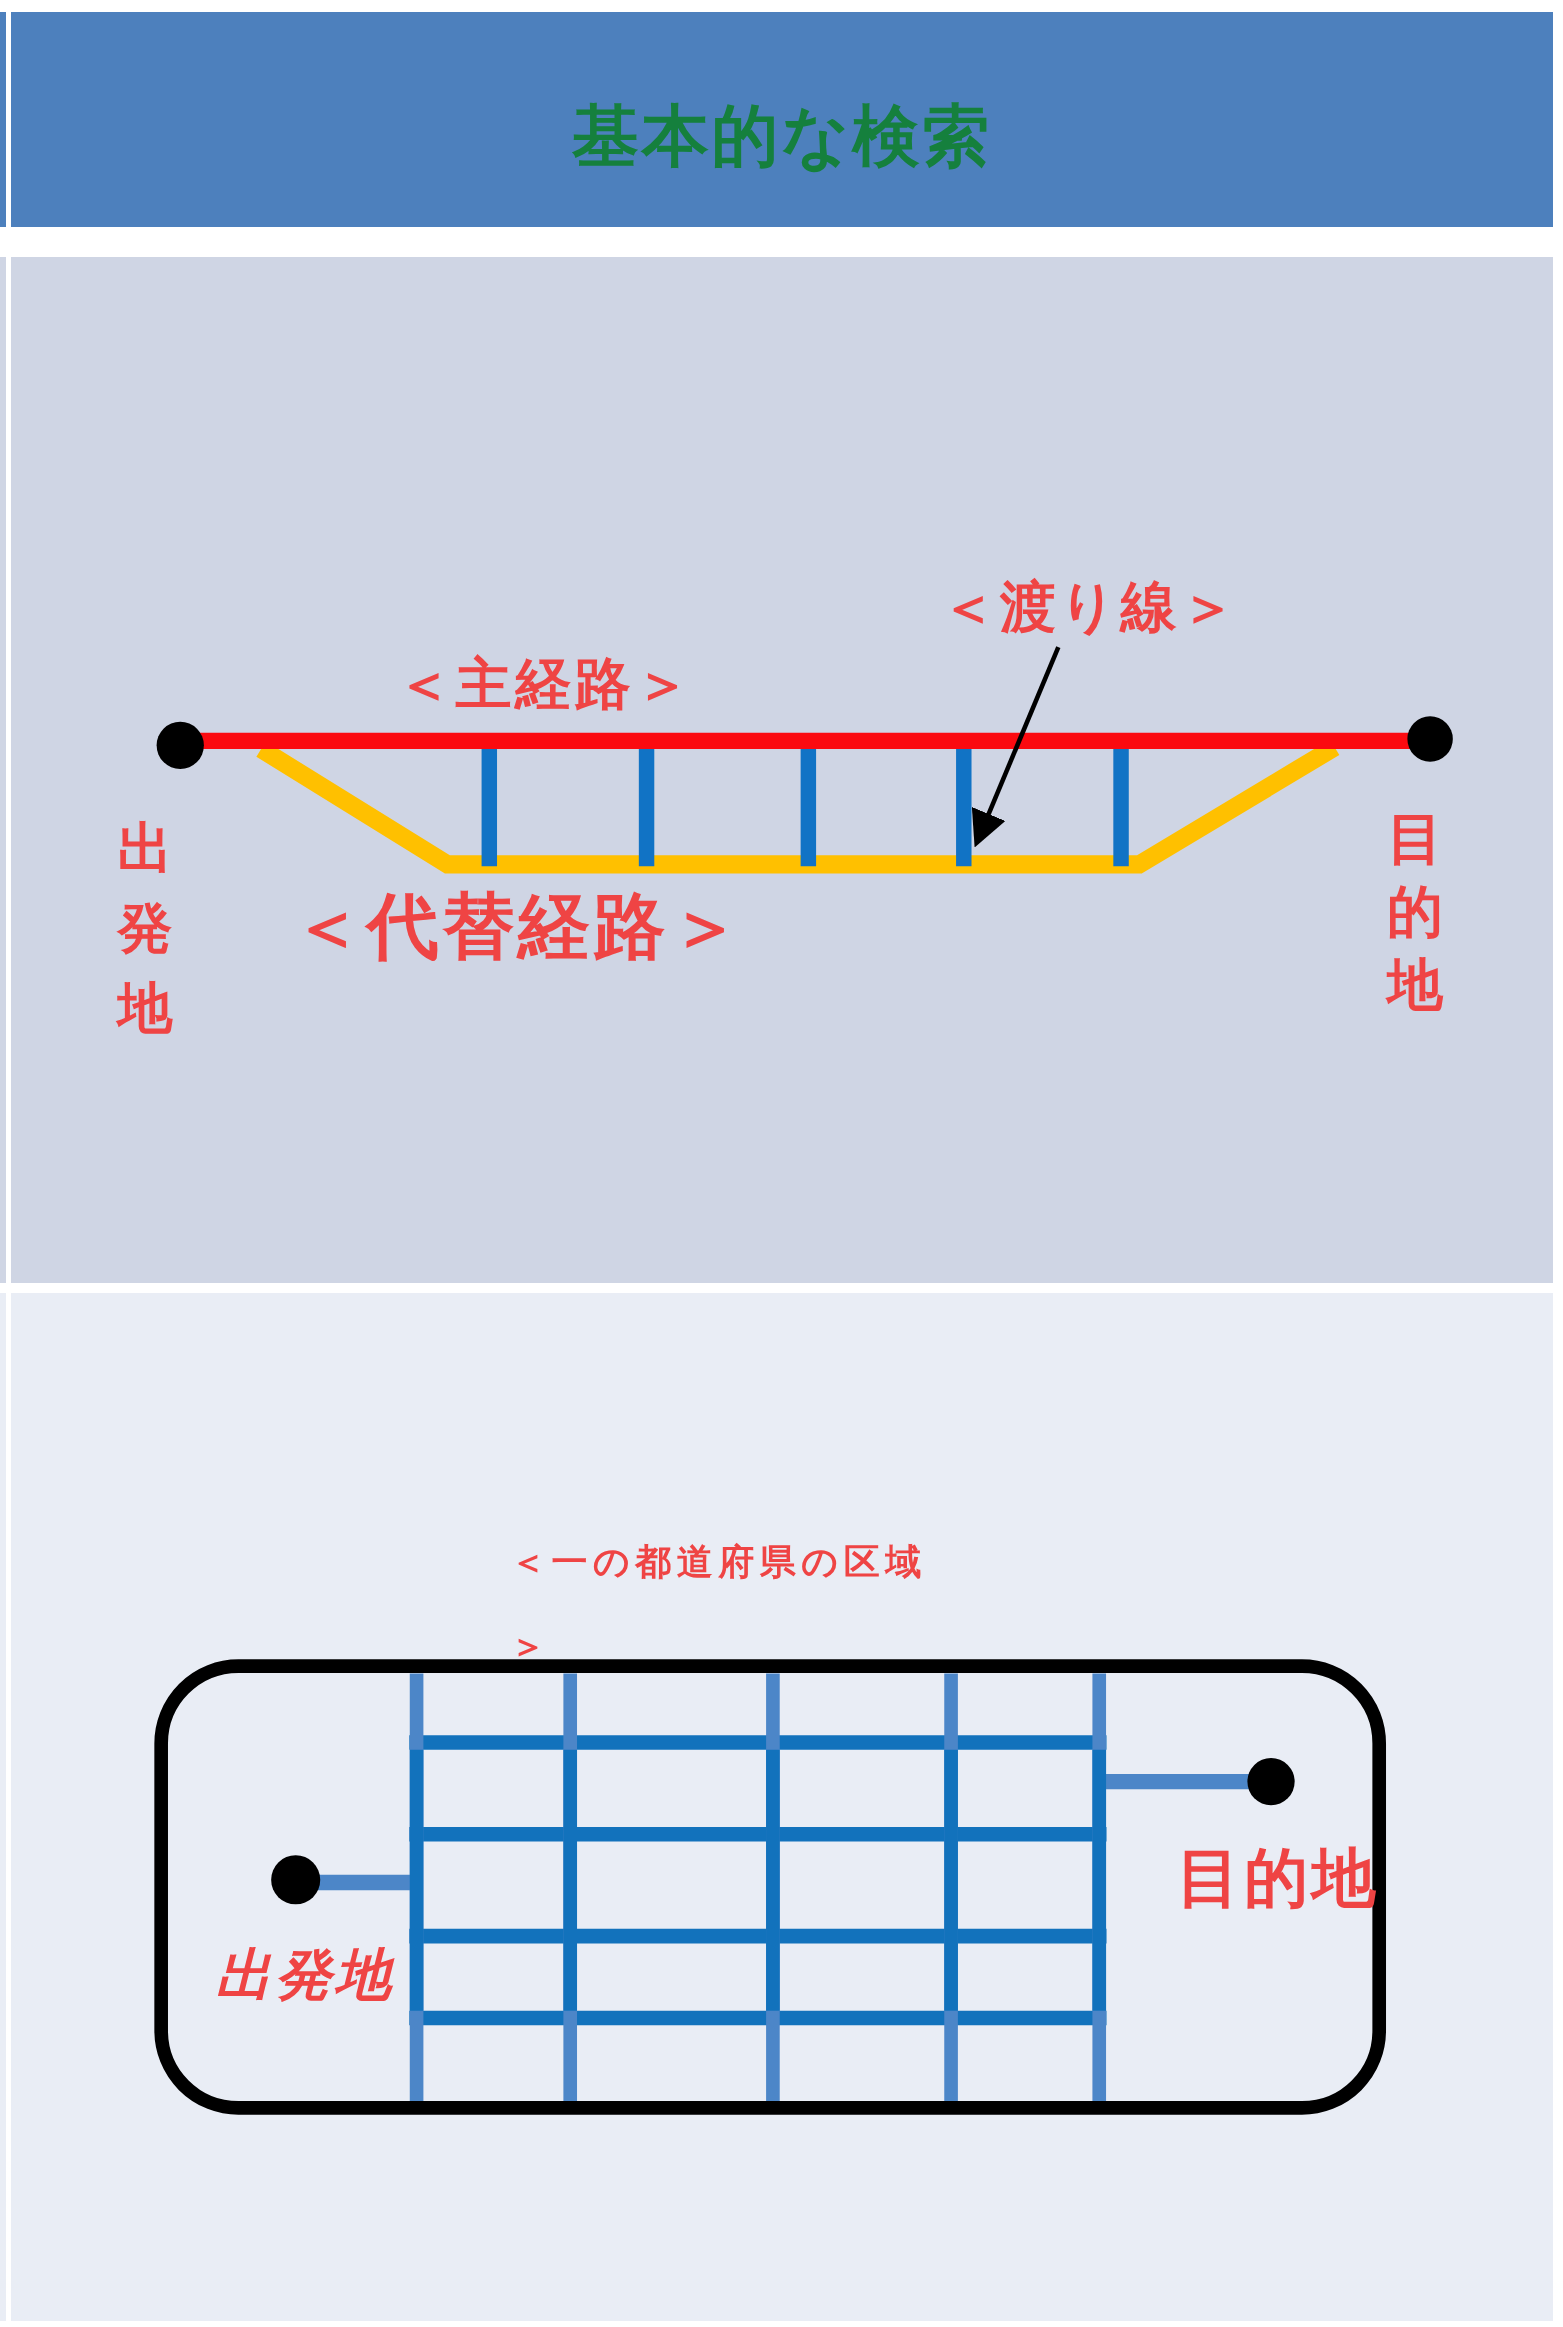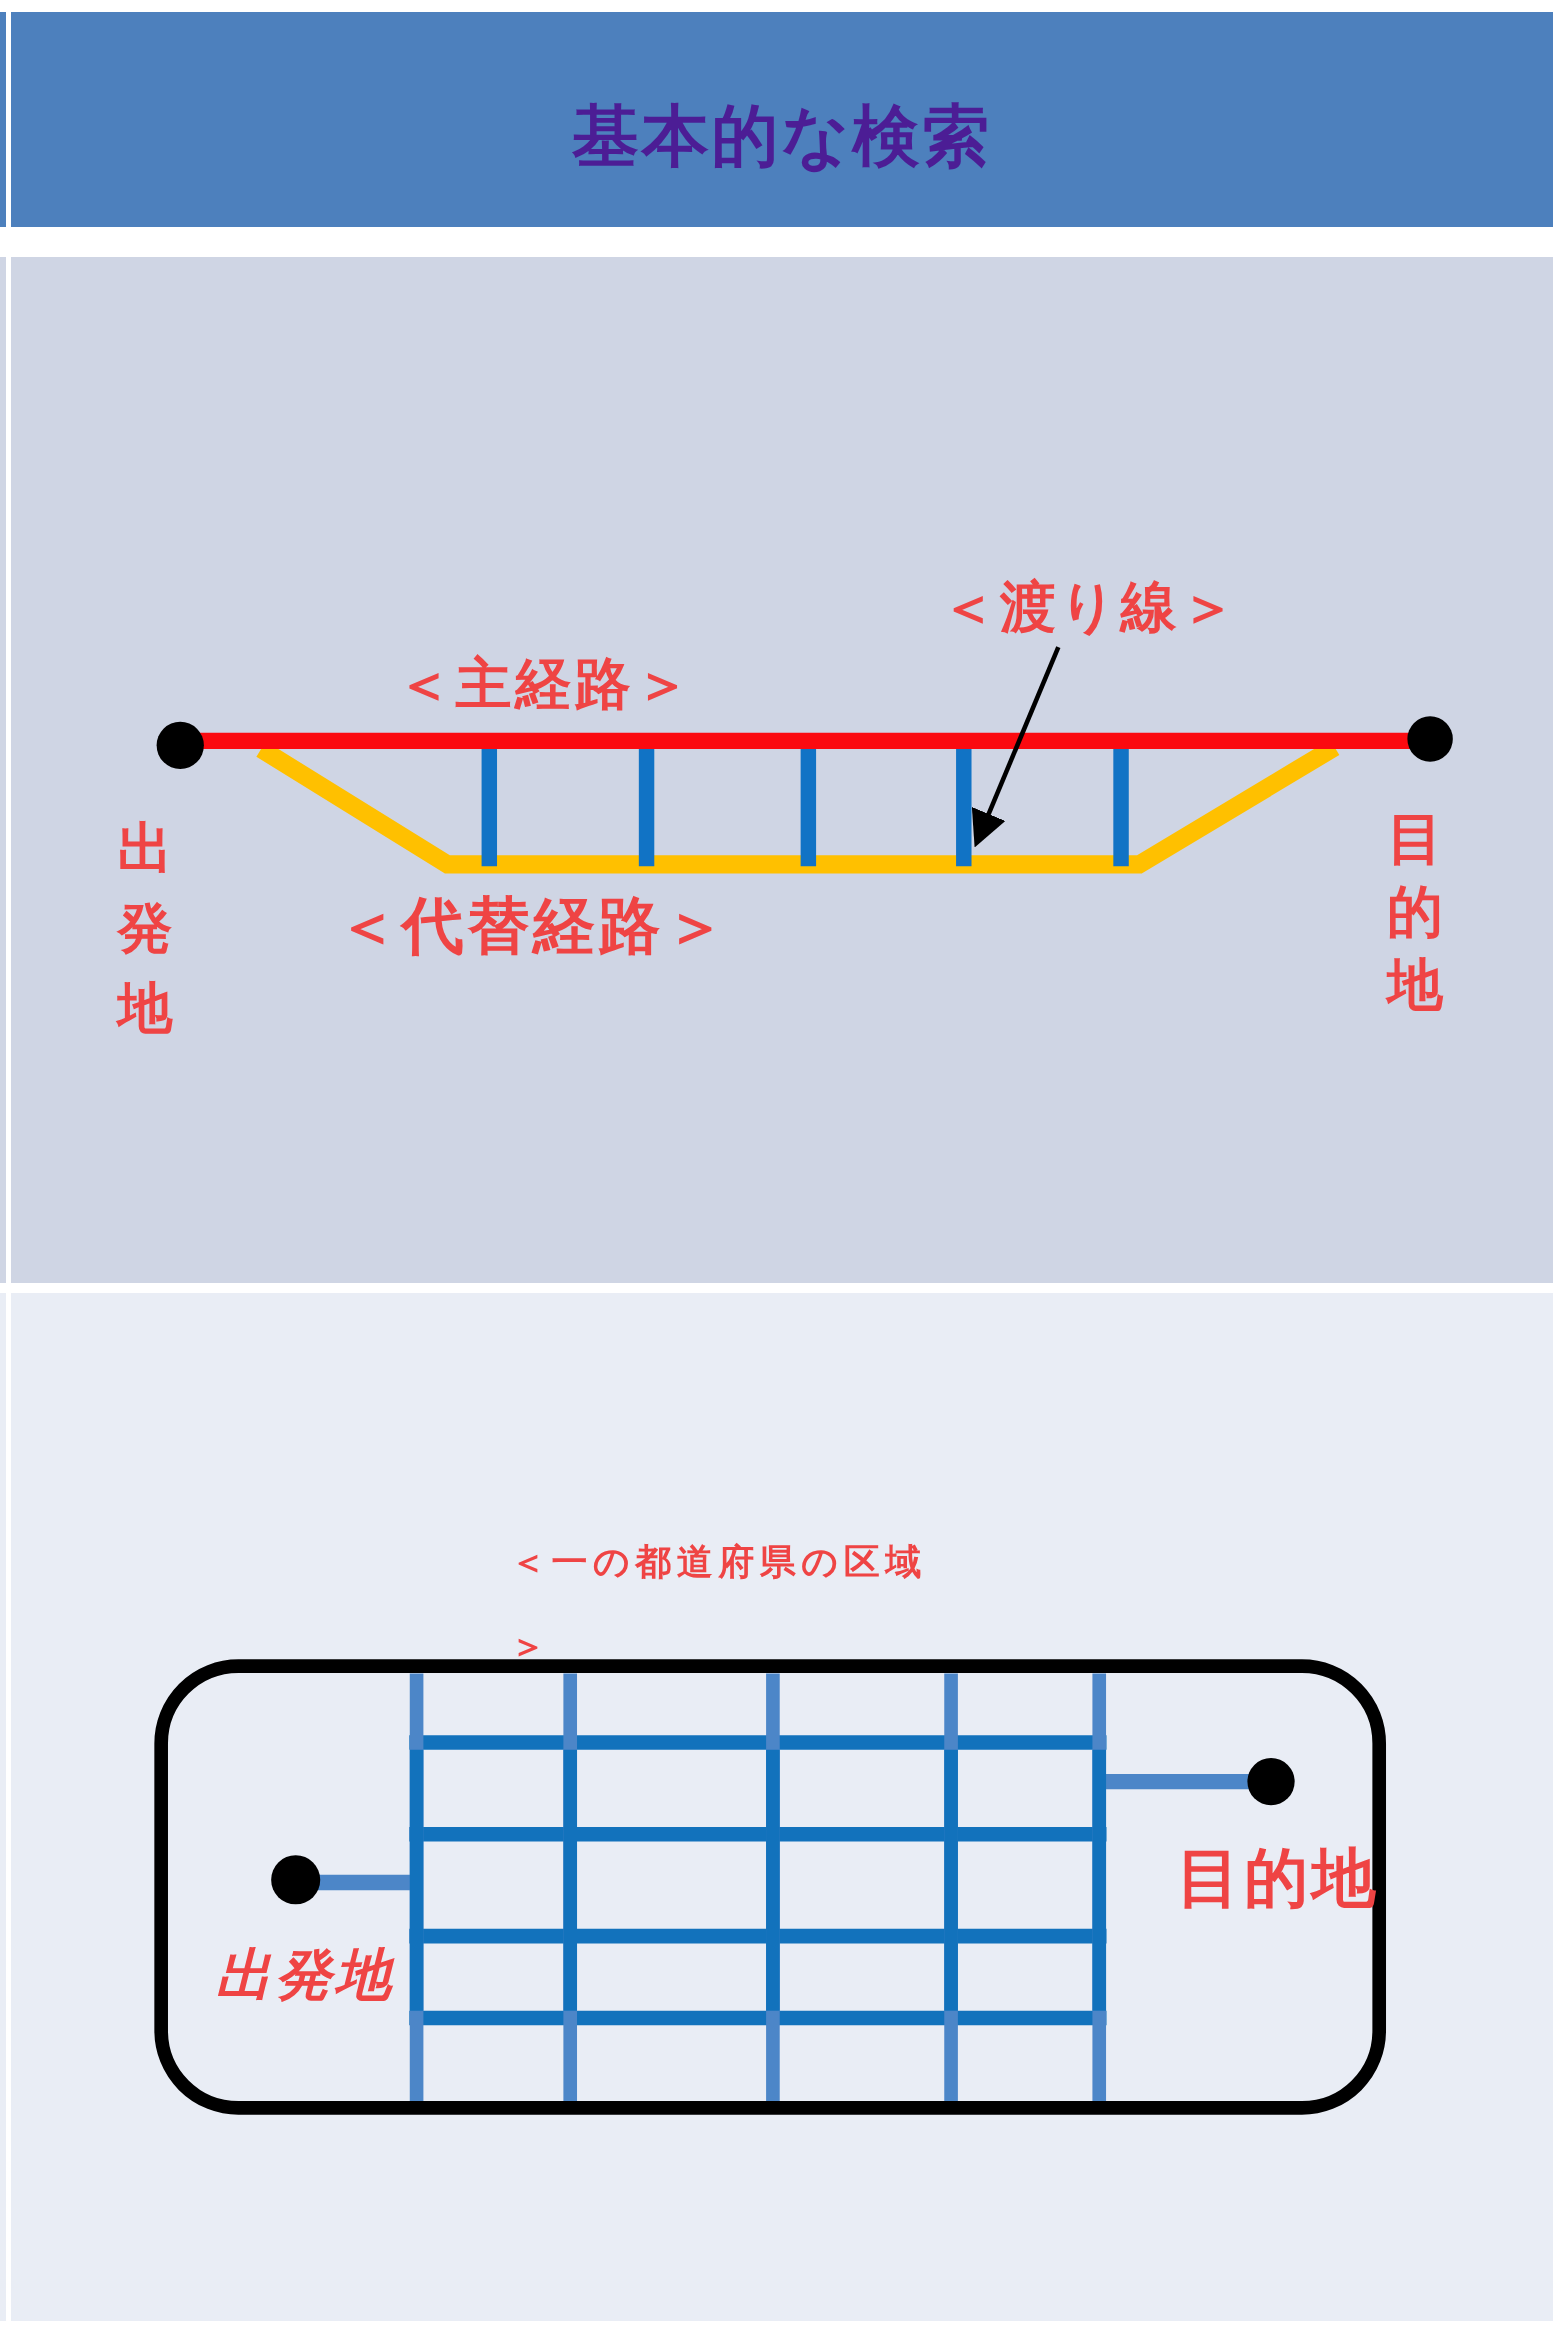--- a/index.html
+++ b/index.html
@@ -11,28 +11,28 @@
   .band { position:absolute; left:11px; width:1542px; }
   .sliver { position:absolute; left:0; width:5.5px; }
   .svg-layer { position:absolute; left:0; top:0; z-index:2; pointer-events:none; }
   .lbl {
     position:absolute; z-index:3; color:#ef4444; font-weight:700;
     white-space:nowrap; letter-spacing:3.6px;
   }
   .lbl.centered { transform:translateX(-50%); text-align:center; }
   .title {
     position:absolute; left:0; top:98px; width:100%; z-index:3;
-    text-align:center; color:#4c1d95; font-weight:700;
+    text-align:center; color:#15803d; font-weight:700;
     font-size:67px; line-height:76px; letter-spacing:2.7px;
   }
   .vertical-lbl { text-align:center; letter-spacing:0; }
   .prelines { white-space:pre-line; }
   .lbl-main-route   { left:545px;  top:653px;  font-size:56px; line-height:62px; }
   .lbl-crossing     { left:1090px; top:576px;  font-size:56px; line-height:62px; }
-  .lbl-alt-route    { left:533px;  top:895px;  font-size:62px; line-height:62px; }
+  .lbl-alt-route    { left:518px;  top:895px;  font-size:72px; line-height:62px; }
   .lbl-p1-origin    { left:145px;  top:808px;  font-size:55px; line-height:80px; }
   .lbl-p1-dest      { left:1415px; top:802px;  font-size:56px; line-height:73px; }
   .lbl-area         { left:510px;  top:1520px; font-size:36px; line-height:84px; letter-spacing:5.5px; }
   .lbl-p2-origin    { left:305px;  top:1944px; font-size:56px; line-height:62px;font-style:italic; }
   .lbl-p2-dest      { left:1278px; top:1847px; font-size:64px; line-height:62px; }
 </style>
 </head>
 <body>
 
 <div class="page">

